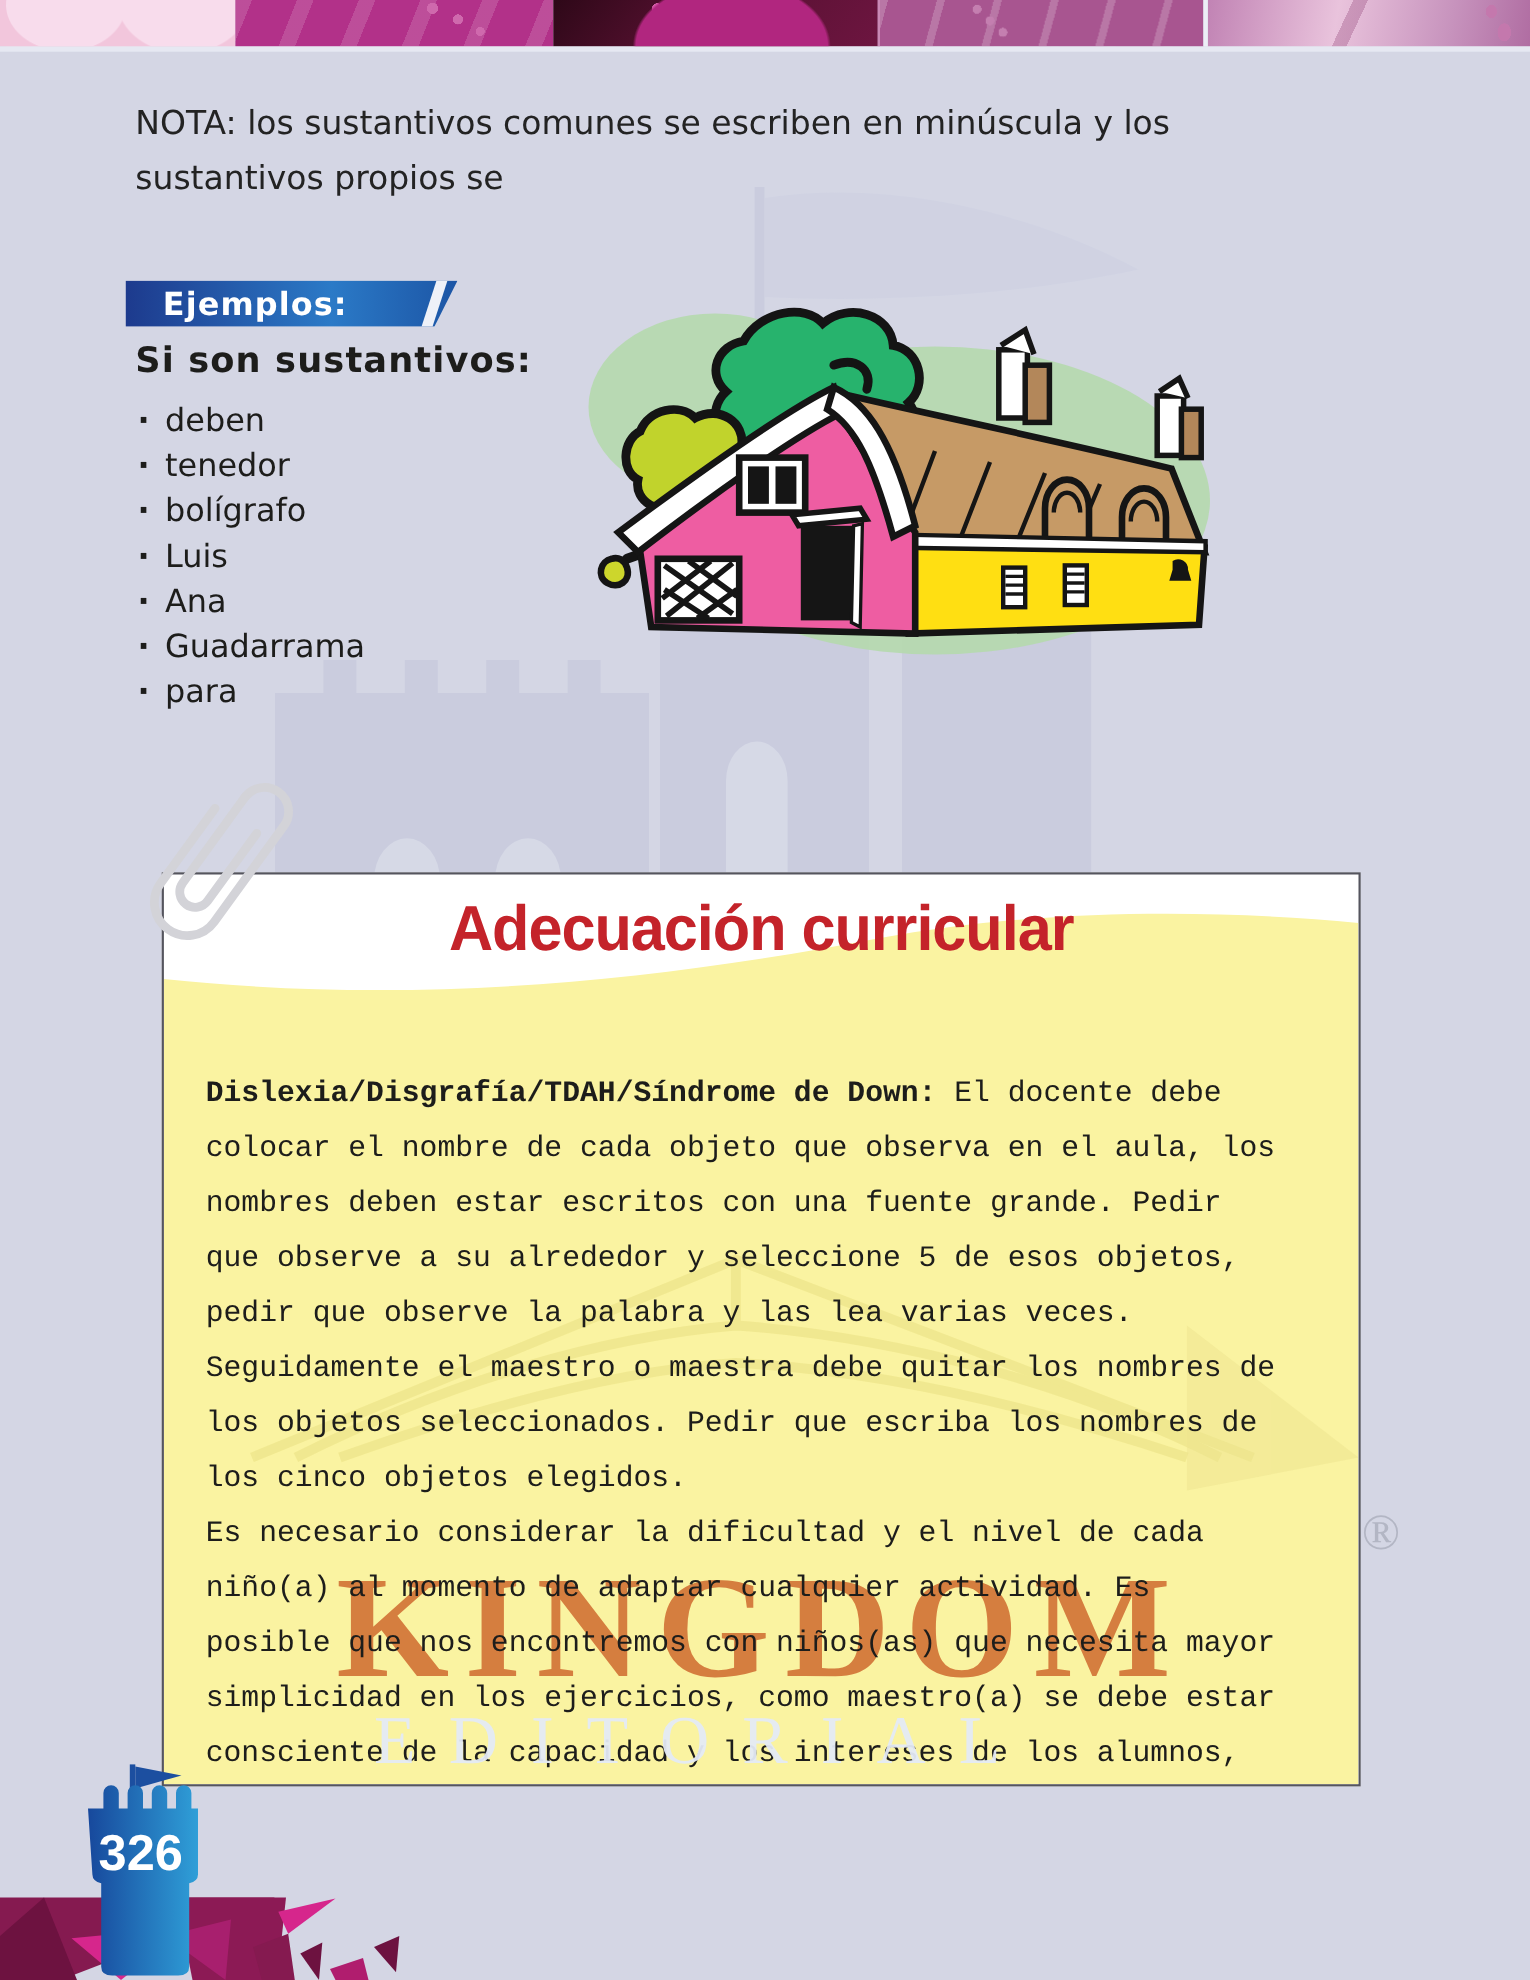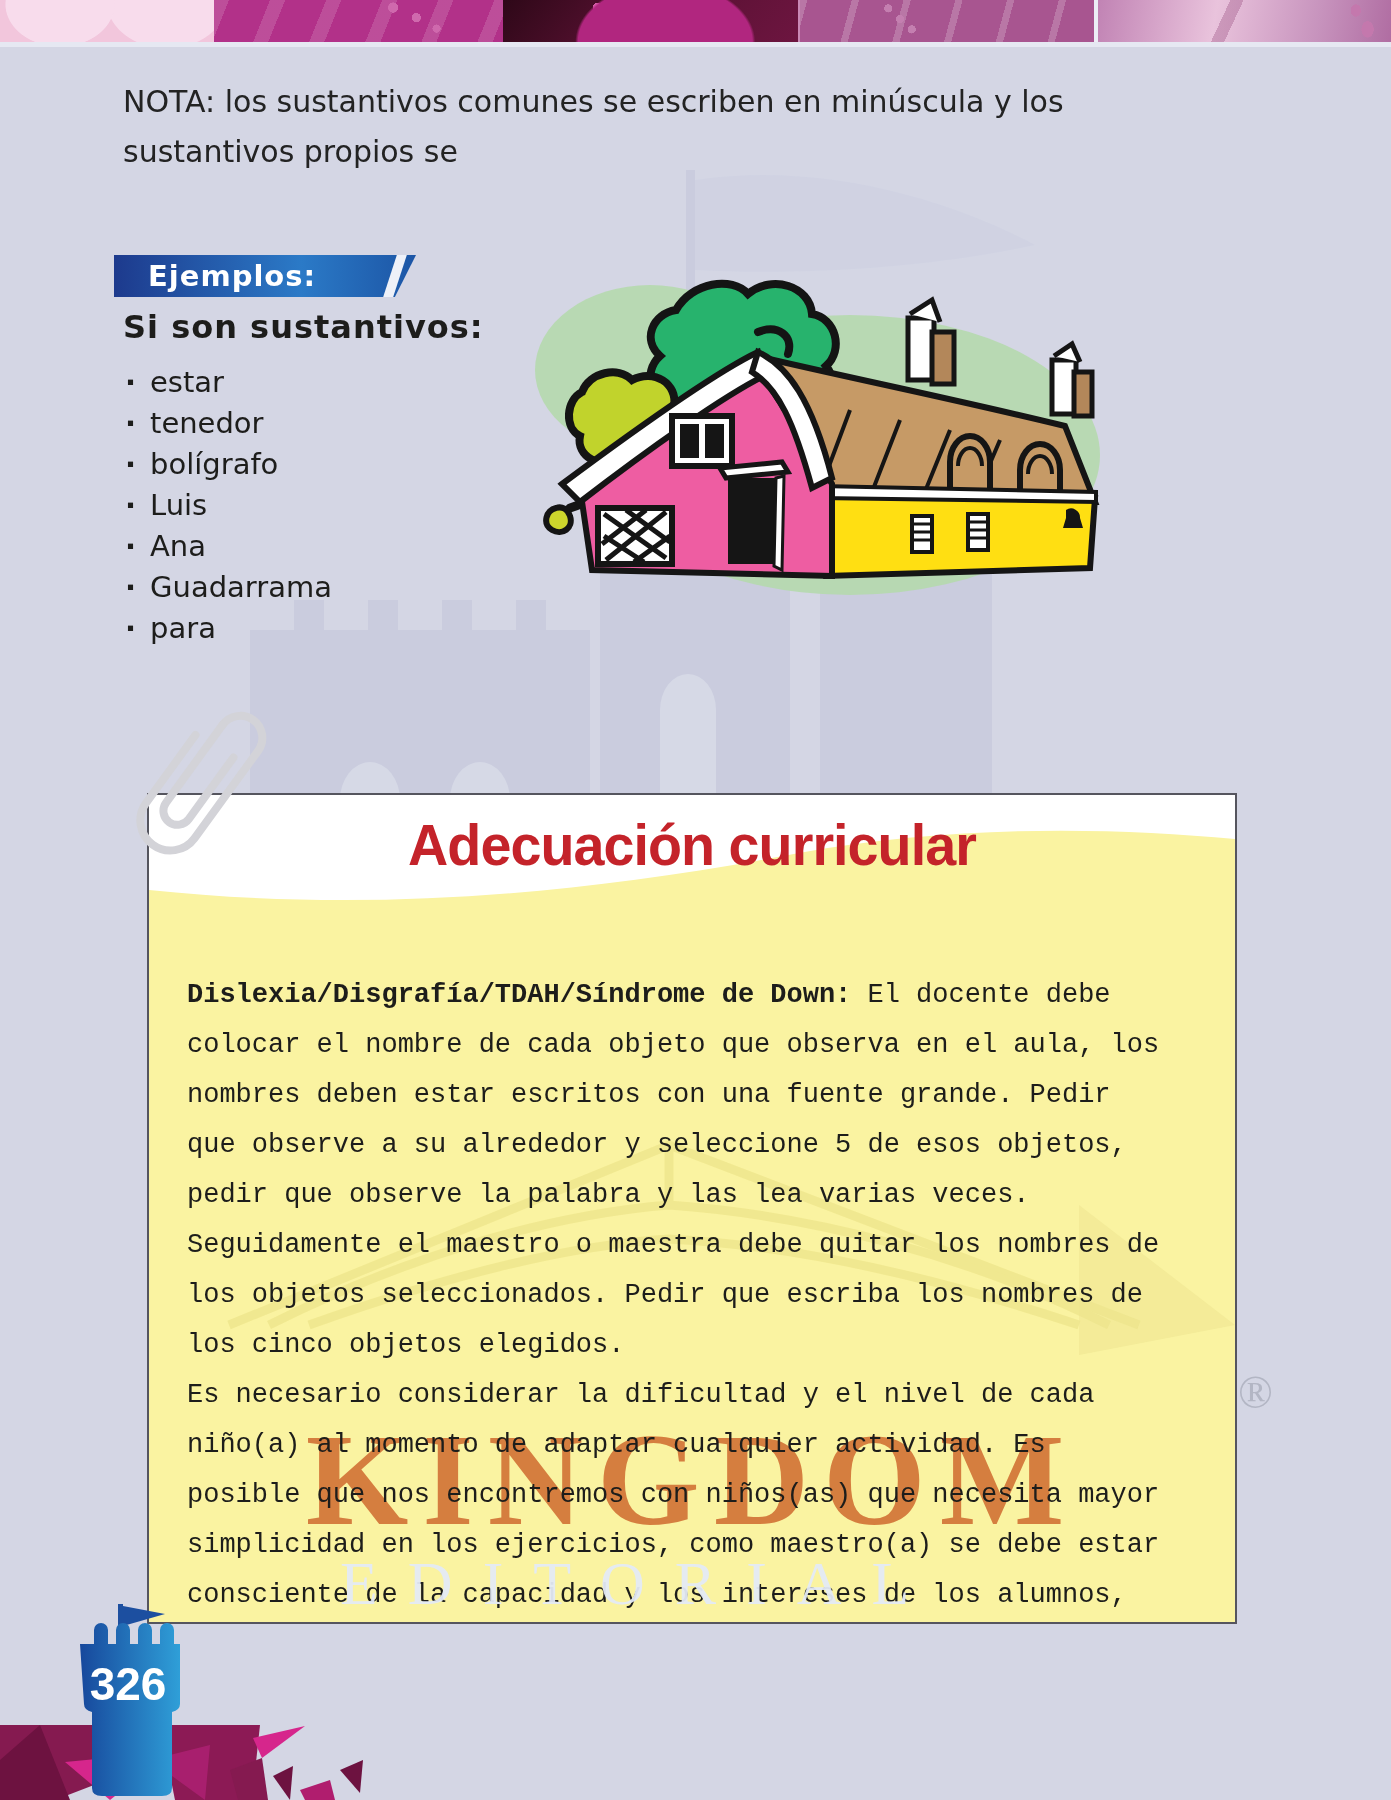--- a/index.html
+++ b/index.html
@@ -35,21 +35,21 @@
   .seg5{width:294px;border-left:4px solid #eceef6;background:
         repeating-linear-gradient(115deg, transparent 0 120px, rgba(120,30,90,.25) 120px 132px, transparent 132px 170px),
         radial-gradient(12px 16px at 92% 70%, #c478ad 0 50%, transparent 52%),
         radial-gradient(10px 12px at 88% 25%, #c478ad 0 50%, transparent 52%),
         linear-gradient(100deg,#c183b4 0%, #e9c3dc 40%, #c793bd 75%, #b06da2 100%);}
 
   
   #castle-wm{top:150px;left:130px;opacity:.55;}
 
   
-  #note{top:77px;left:123px;width:980px;font-size:30px;line-height:1.65;color:#232323;}
+  #note{top:88px;left:123px;width:980px;font-size:30px;line-height:1.65;color:#232323;}
   #note span{display:block;}
 
   
   #banner{top:255px;left:114px;width:302px;height:42px;
           background:linear-gradient(90deg,#1d3a8d 0%,#2b7ac7 62%,#1c55a5 100%);
           clip-path:polygon(0 0,100% 0,93% 100%,0 100%);}
   #banner .slash{position:absolute;right:16px;top:0;width:10px;height:42px;background:#eef1f8;
           transform:skewX(-18deg);}
   #banner .lbl{position:absolute;left:34px;top:4px;font-size:29px;font-weight:700;color:#ffffff;letter-spacing:1px;}
   #list-head{top:308px;left:123px;font-size:32px;font-weight:700;letter-spacing:1px;color:#1d1d1b;}
@@ -121,21 +121,21 @@
 <div id="note" class="abs">
   <span>NOTA: los sustantivos comunes se escriben en minúscula y los sustantivos propios se</span>
 </div>
 
 <div id="banner" class="abs">
   <div class="slash"></div>
   <div class="lbl">Ejemplos:</div>
 </div>
 <div id="list-head" class="abs">Si son sustantivos:</div>
 <ul id="noun-list" class="abs">
-  <li>estar</li>
+  <li>deben</li>
   <li>tenedor</li>
   <li>bolígrafo</li>
   <li>Luis</li>
   <li>Ana</li>
   <li>Guadarrama</li>
   <li>para</li>
 </ul>
 
 <svg class="abs" style="top:240px;left:520px;" width="580" height="370" viewBox="0 0 580 370">
 

